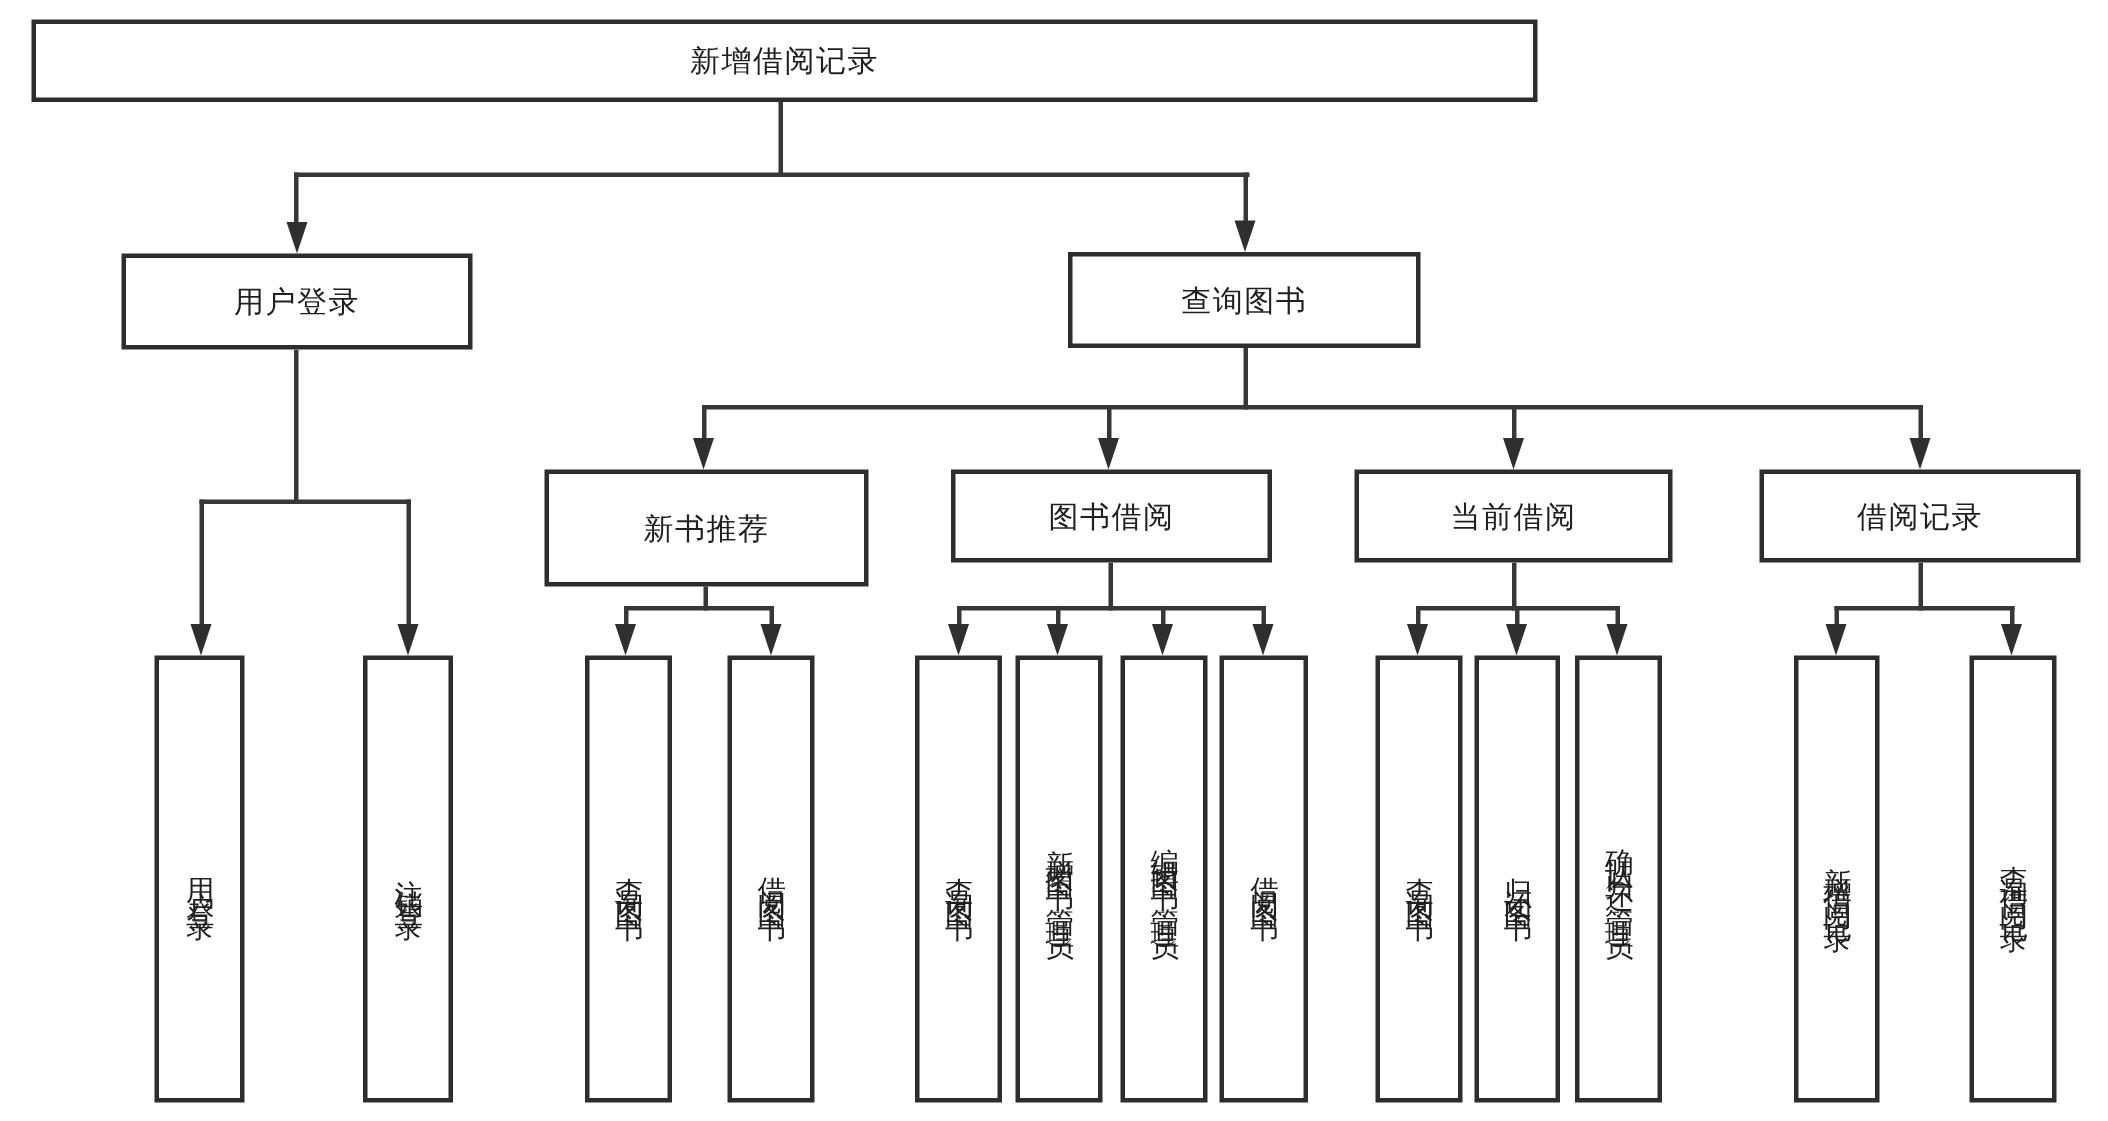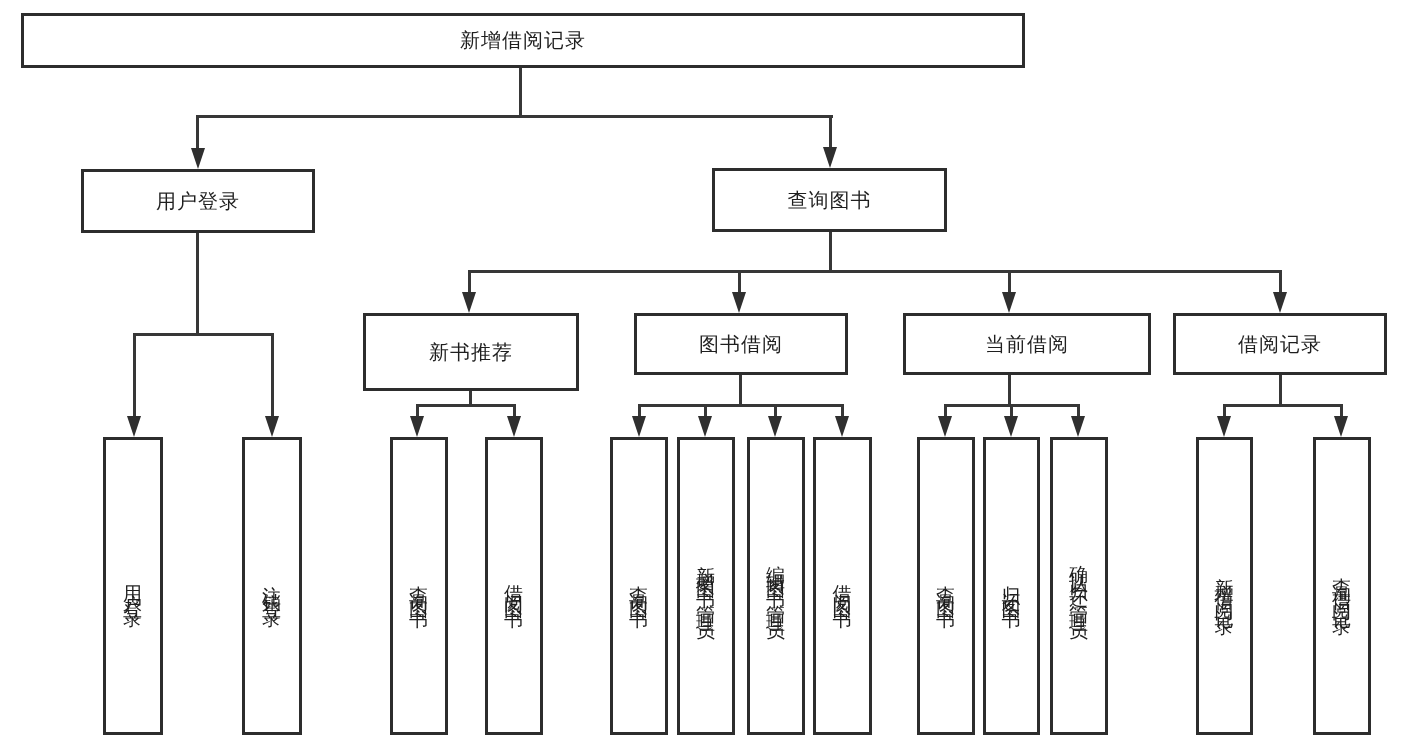--- a/index.html
+++ b/index.html
@@ -144,21 +144,21 @@
   <div class="box" style="left:712px;top:168px;width:235px;height:64px">
     <span>查询图书</span>
   </div>
 
   <div class="box" style="left:363px;top:313px;width:216px;height:78px">
     <span>新书推荐</span>
   </div>
   <div class="box" style="left:634px;top:313px;width:214px;height:62px">
     <span>图书借阅</span>
   </div>
-  <div class="box" style="left:903px;top:313px;width:248px;height:62px">
+  <div class="box" style="left:903px;top:313px;width:212px;height:62px">
     <span>当前借阅</span>
   </div>
   <div class="box" style="left:1173px;top:313px;width:214px;height:62px">
     <span>借阅记录</span>
   </div>
 
   <div class="box leaf" style="left:103px;top:437px;width:60px;height:298px">
     <span class="vtext">用户登录</span>
   </div>
   <div class="box leaf" style="left:242px;top:437px;width:60px;height:298px">

